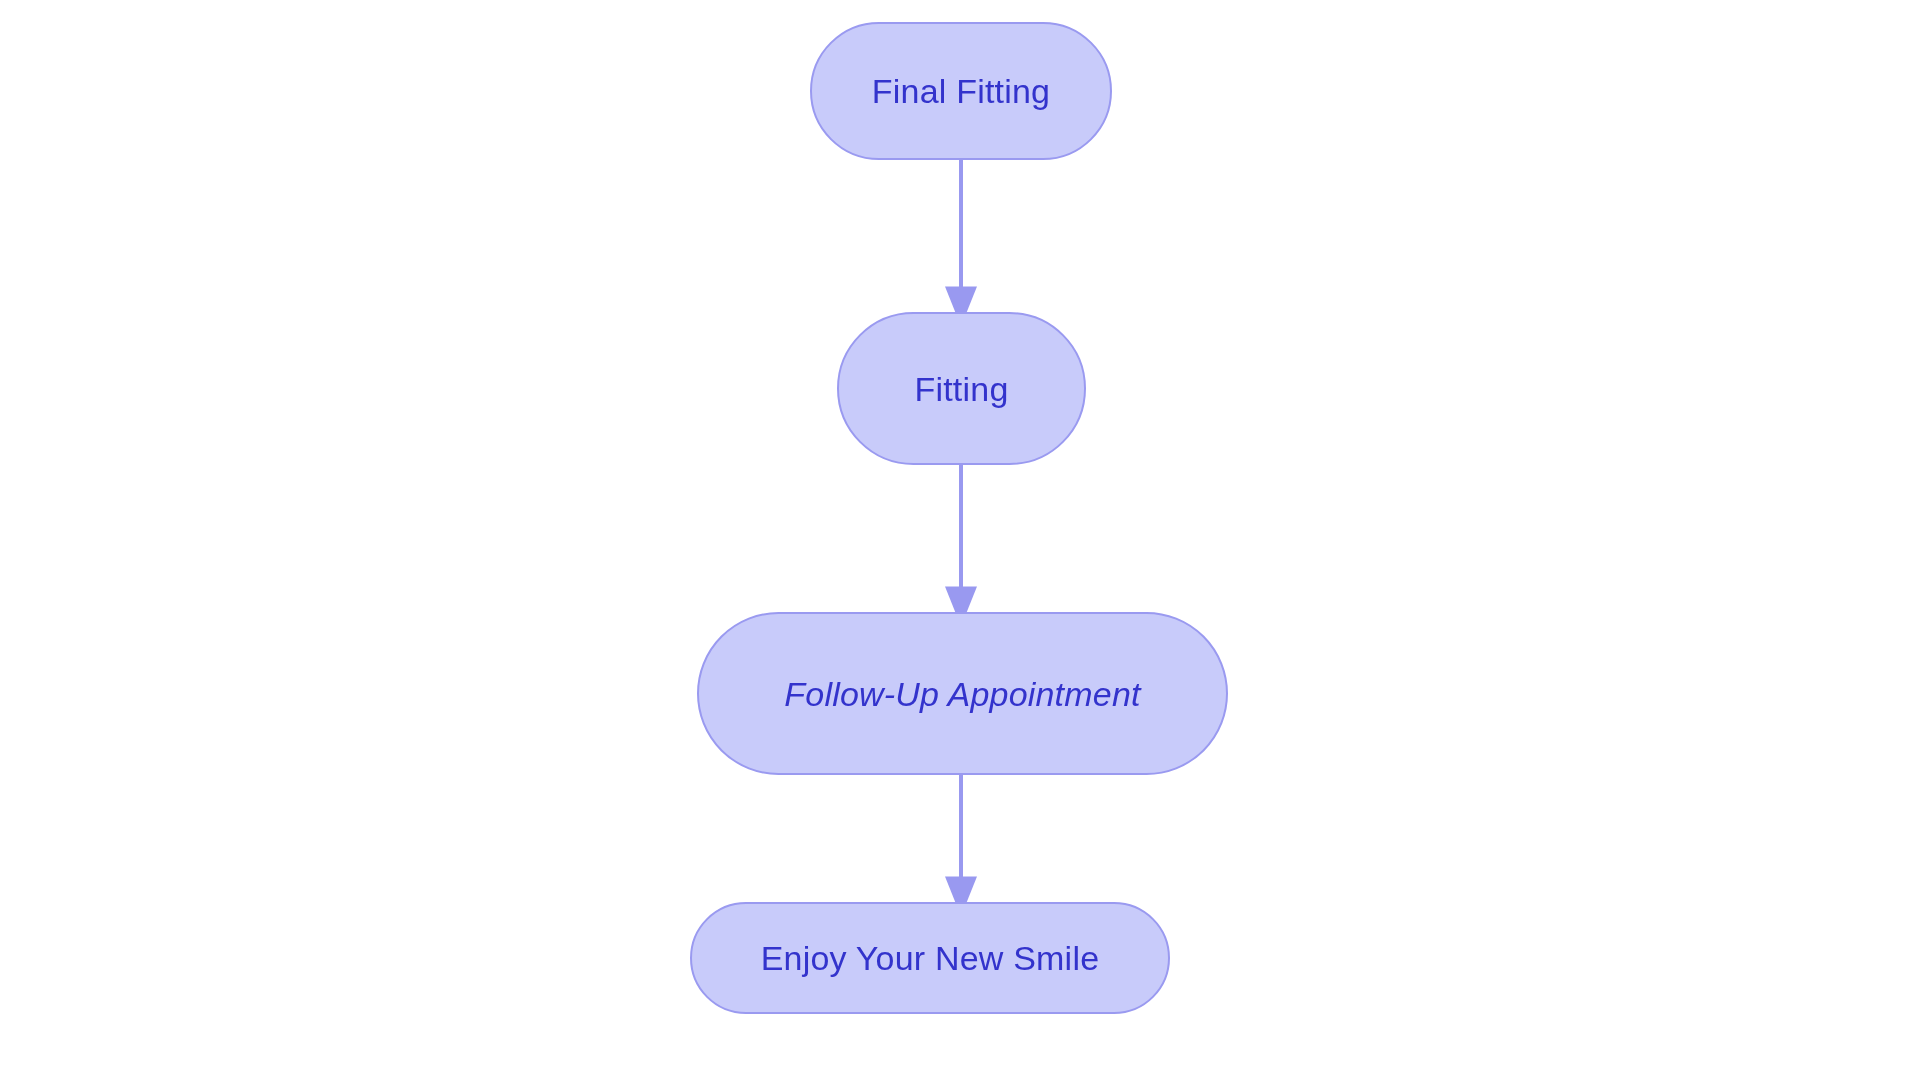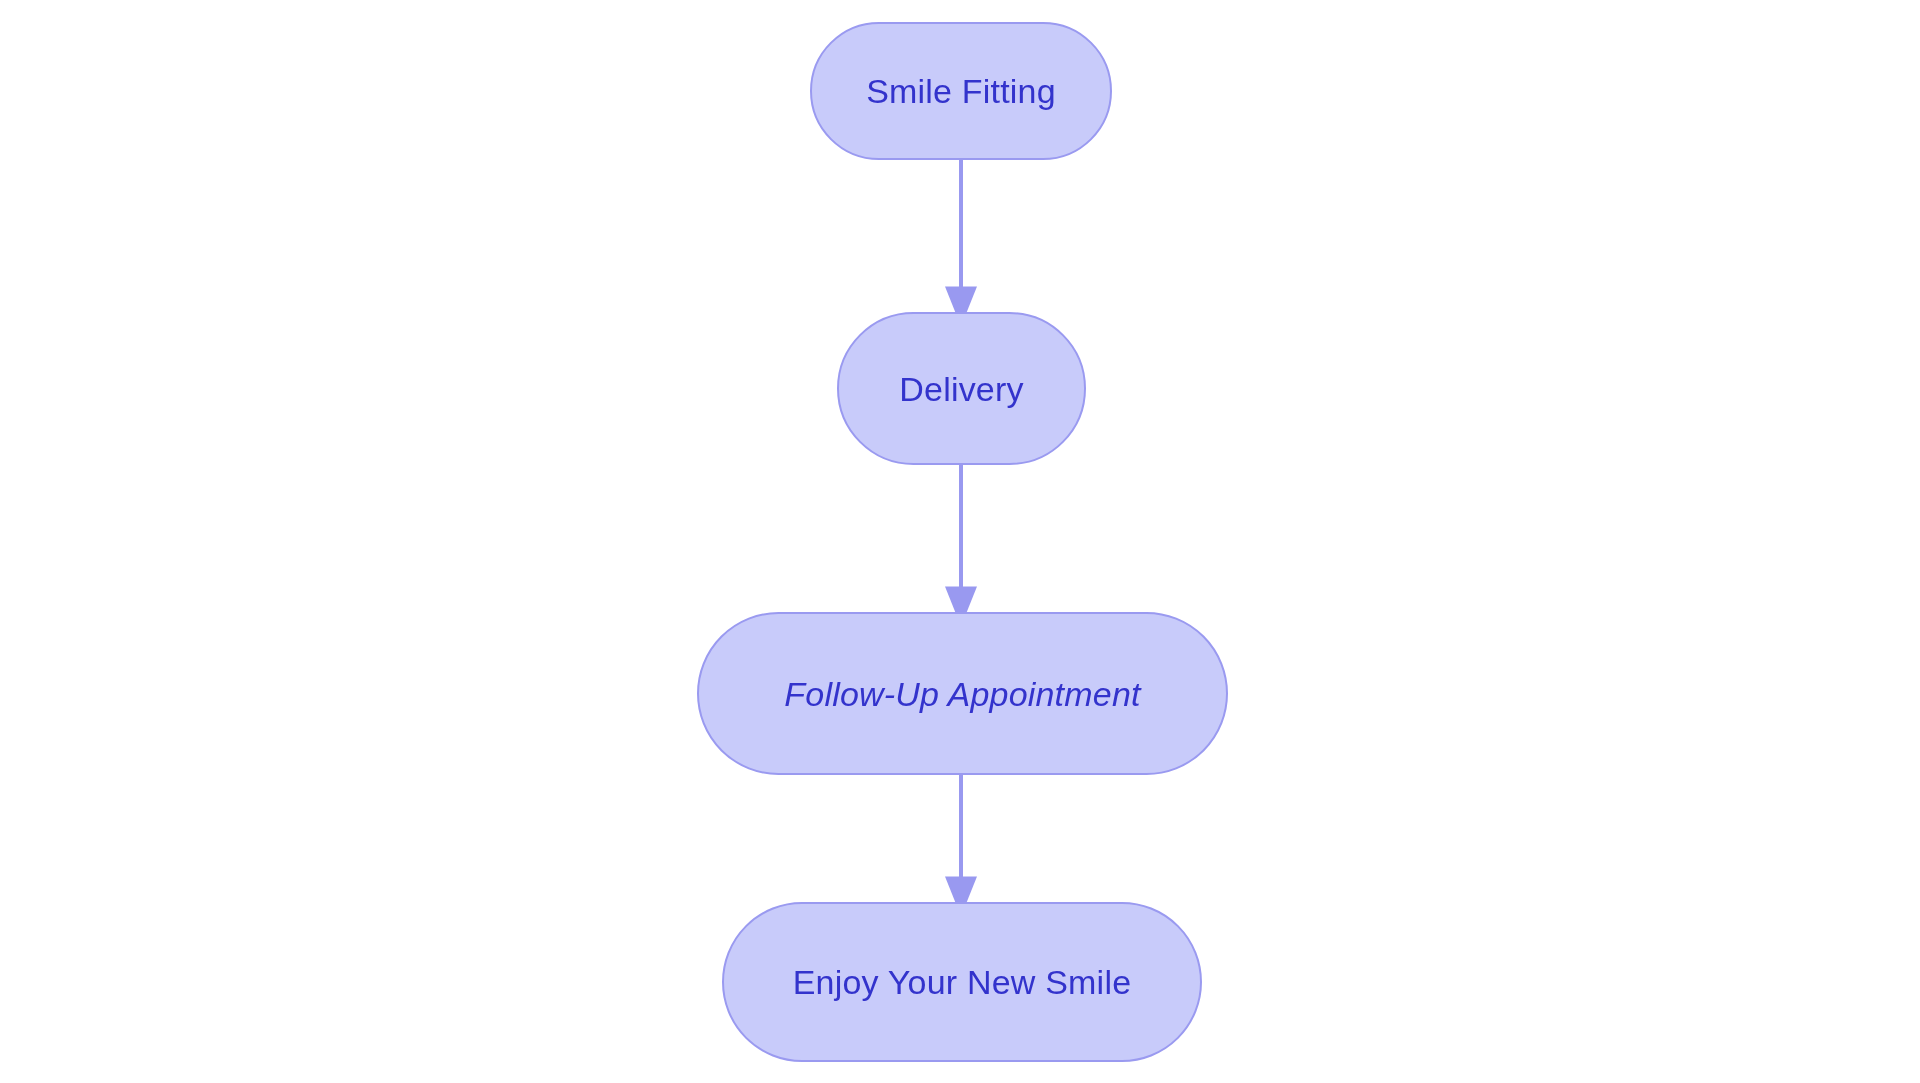--- a/index.html
+++ b/index.html
@@ -50,21 +50,21 @@
 
   .flow-node .node-label {
     display: block;
     padding: 0 6px;
   }
 
   
   #node-final-fitting      { left: 810px; top: 22px;  width: 302px; height: 138px; }
   #node-delivery           { left: 837px; top: 312px; width: 249px; height: 153px; }
   #node-follow-up          { left: 697px; top: 612px; width: 531px; height: 163px; font-style: italic; }
-  #node-enjoy-smile        { left: 722px; top: 902px; width: 480px; height: 160px; }
+  #node-enjoy-smile        { left: 690px; top: 902px; width: 480px; height: 112px; }
 </style>
 </head>
 <body>
 
 <div id="flowchart-canvas">
 
   <svg class="edge-layer" viewBox="0 0 1920 1083" width="1920" height="1083" xmlns="http://www.w3.org/2000/svg">
     <defs>
       <marker id="arrowhead" markerWidth="10" markerHeight="8" refX="0.4" refY="4" orient="auto" markerUnits="strokeWidth">
         <path d="M0,0 L10,4 L0,8 z" fill="#9999f0"></path>
@@ -78,25 +78,25 @@
     <g>
       <line x1="961" y1="465" x2="961" y2="588" stroke="#9999f0" stroke-width="4" marker-end="url(#arrowhead)"></line>
     </g>
 
     <g>
       <line x1="961" y1="775" x2="961" y2="878" stroke="#9999f0" stroke-width="4" marker-end="url(#arrowhead)"></line>
     </g>
   </svg>
 
   <div class="flow-node" id="node-final-fitting">
-    <span class="node-label">Smile Fitting</span>
+    <span class="node-label">Final Fitting</span>
   </div>
 
   <div class="flow-node" id="node-delivery">
-    <span class="node-label">Delivery</span>
+    <span class="node-label">Fitting</span>
   </div>
 
   <div class="flow-node" id="node-follow-up">
     <span class="node-label">Follow-Up Appointment</span>
   </div>
 
   <div class="flow-node" id="node-enjoy-smile">
     <span class="node-label">Enjoy Your New Smile</span>
   </div>
 

